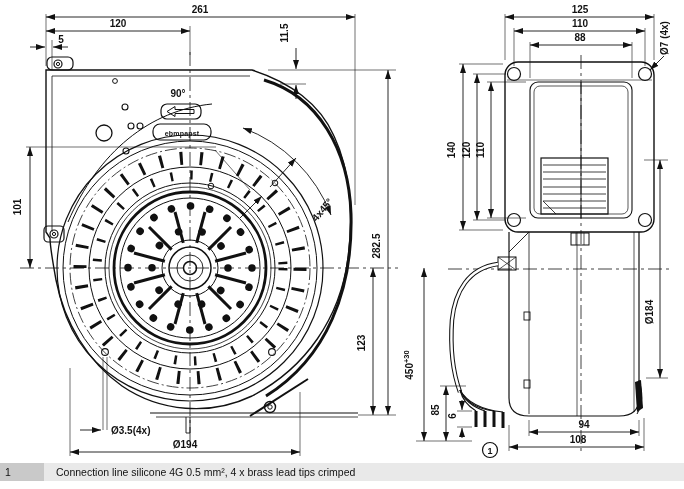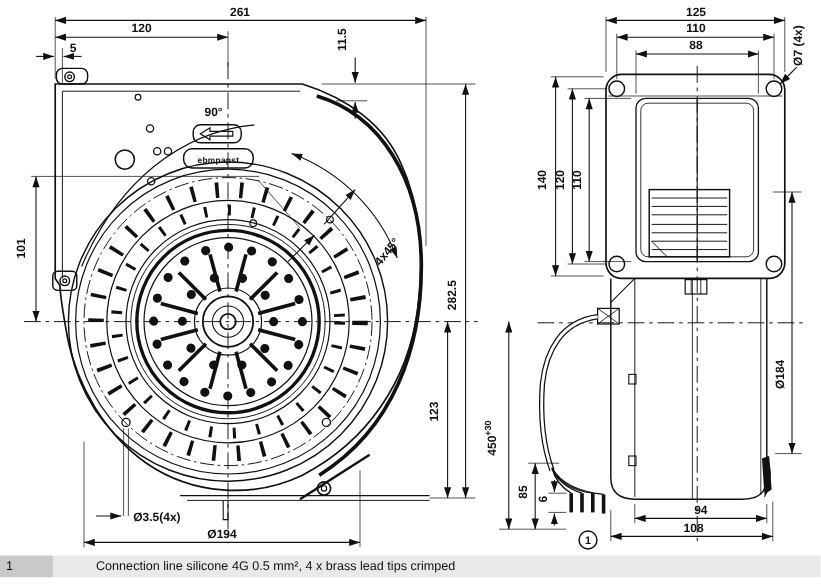--- a/index.html
+++ b/index.html
@@ -10,21 +10,21 @@
   svg text.small{font-size:9px;}
   svg text.logo{font-size:7px;letter-spacing:.2px;}
   .ln{stroke:#111;fill:none;}
   .dim{stroke:#111;stroke-width:.9;fill:none;}
   .ext{stroke:#111;stroke-width:.6;fill:none;}
   .cl{stroke:#111;stroke-width:.8;fill:none;stroke-dasharray:14 4 3 4;}
   #footer{position:absolute;left:0;top:463px;width:684px;height:18px;background:#e9e9e9;
           display:flex;align-items:center;font-size:10.5px;color:#111;}
   #footer .ref{width:44px;align-self:stretch;background:#c9c9c9;display:flex;align-items:center;
                padding-left:5px;box-sizing:border-box;}
-  #footer .note{padding-left:12px;margin-left:24px;}
+  #footer .note{padding-left:12px;}
 </style>
 </head>
 <body>
 
 <div id="stage">
 <svg width="684" height="462" viewBox="0 0 684 462">
   <defs>
     <marker id="ae" markerWidth="11" markerHeight="8" refX="9" refY="3" orient="auto" markerUnits="userSpaceOnUse">
       <path d="M0,0 L9,3 L0,6 Z" fill="#111"></path>
     </marker>

